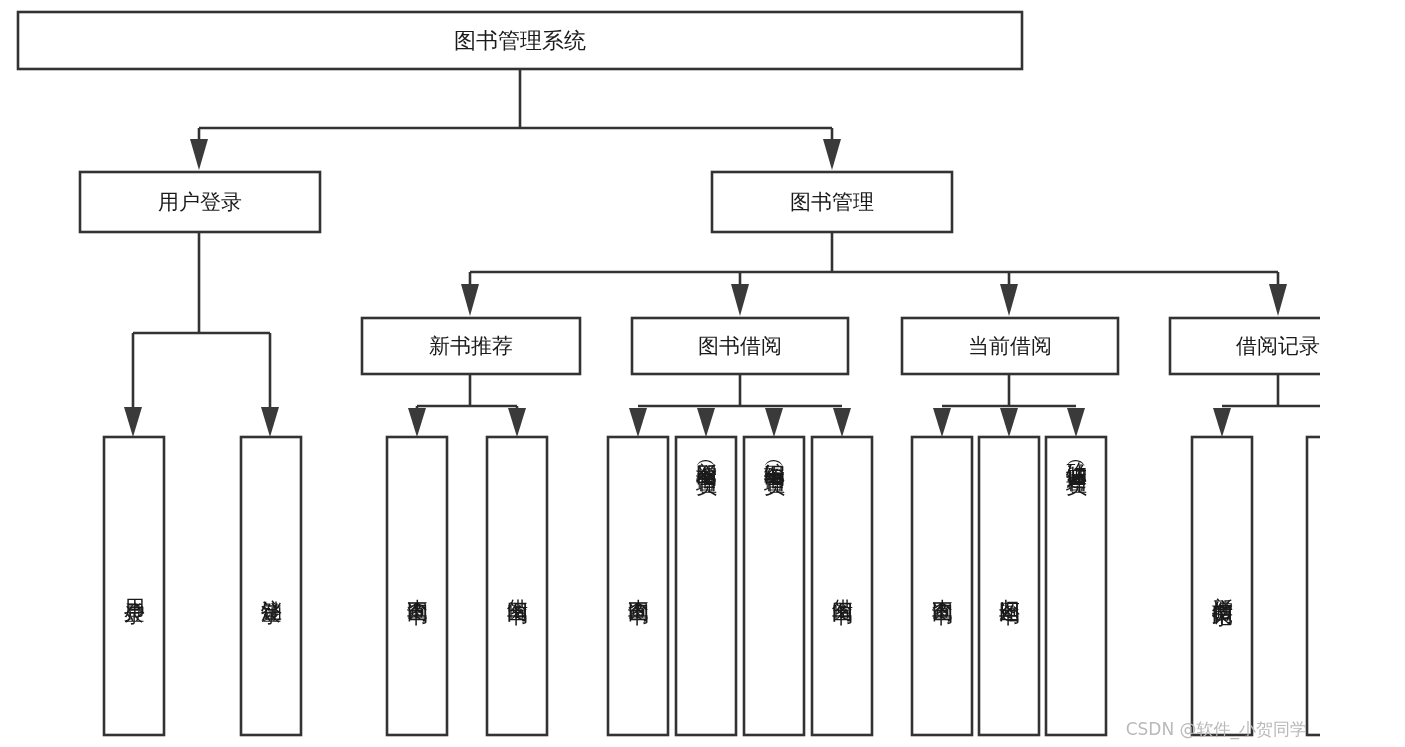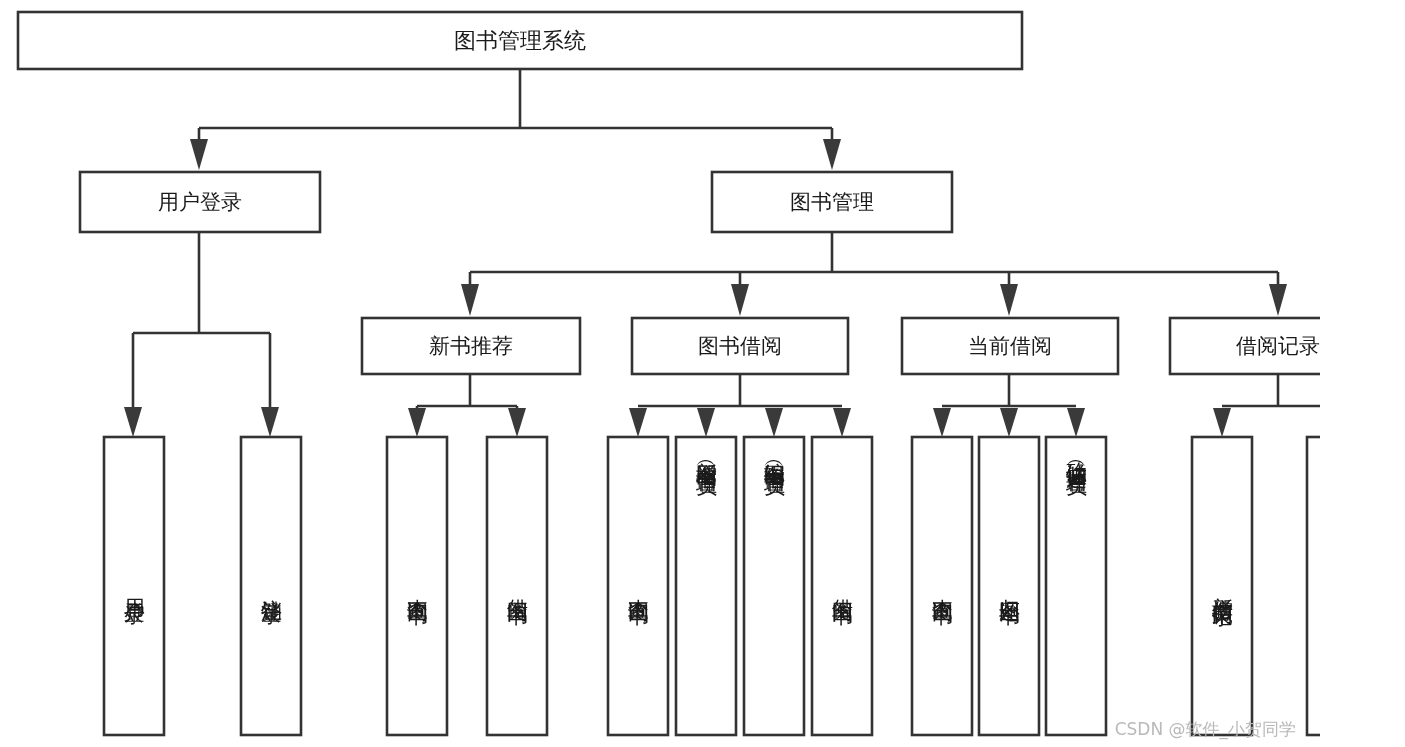--- a/index.html
+++ b/index.html
@@ -66,21 +66,21 @@
     text-orientation: upright;
     font-family: "DejaVu Sans", "Liberation Sans", sans-serif;
     font-size: 21px;
     line-height: 1.18;
     color: #1a1a1a;
     letter-spacing: 2px;
     white-space: nowrap;
   }
   #watermark {
     position: absolute;
-    right: 24px;
+    right: 13px;
     bottom: 6px;
     font-family: "DejaVu Sans", "Liberation Sans", sans-serif;
     font-size: 17px;
     color: #b9b9b9;
     white-space: nowrap;
     pointer-events: none;
   }
 </style>
 </head>
 <body>

